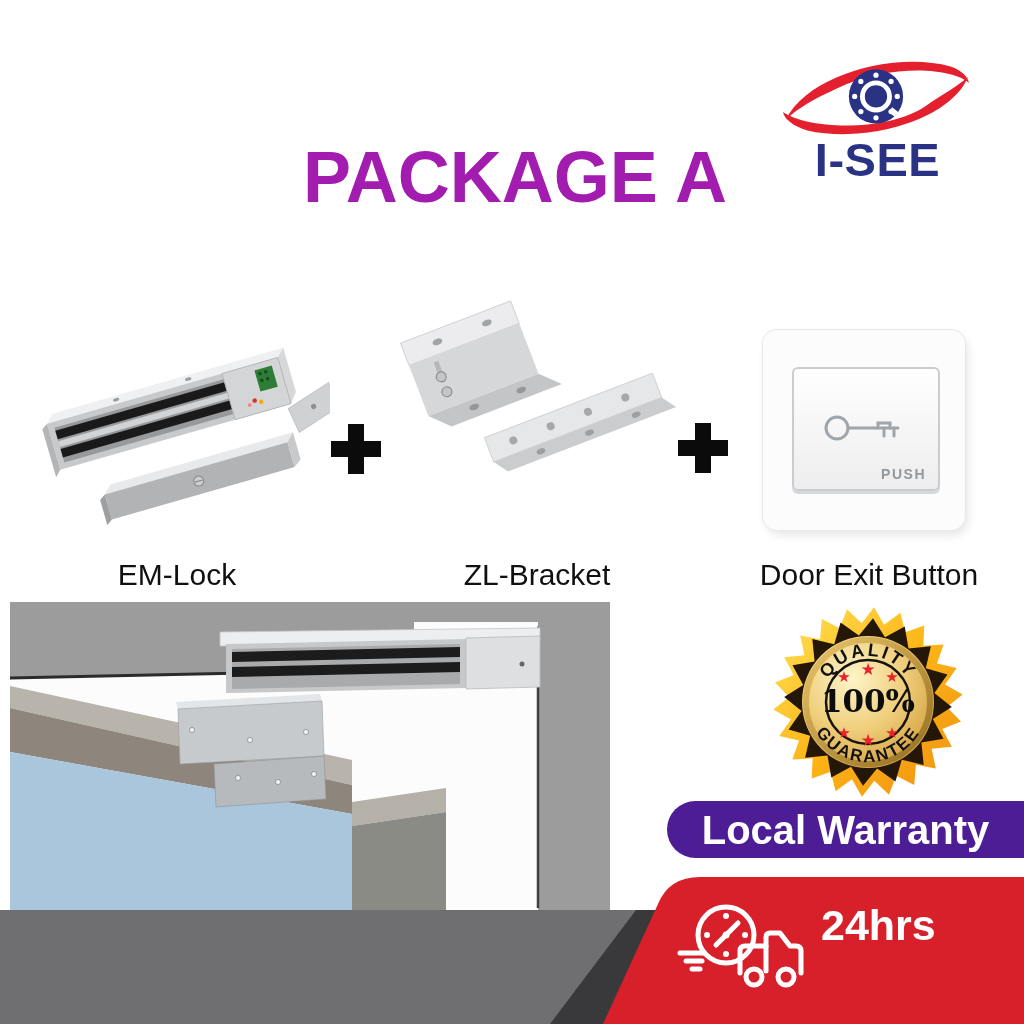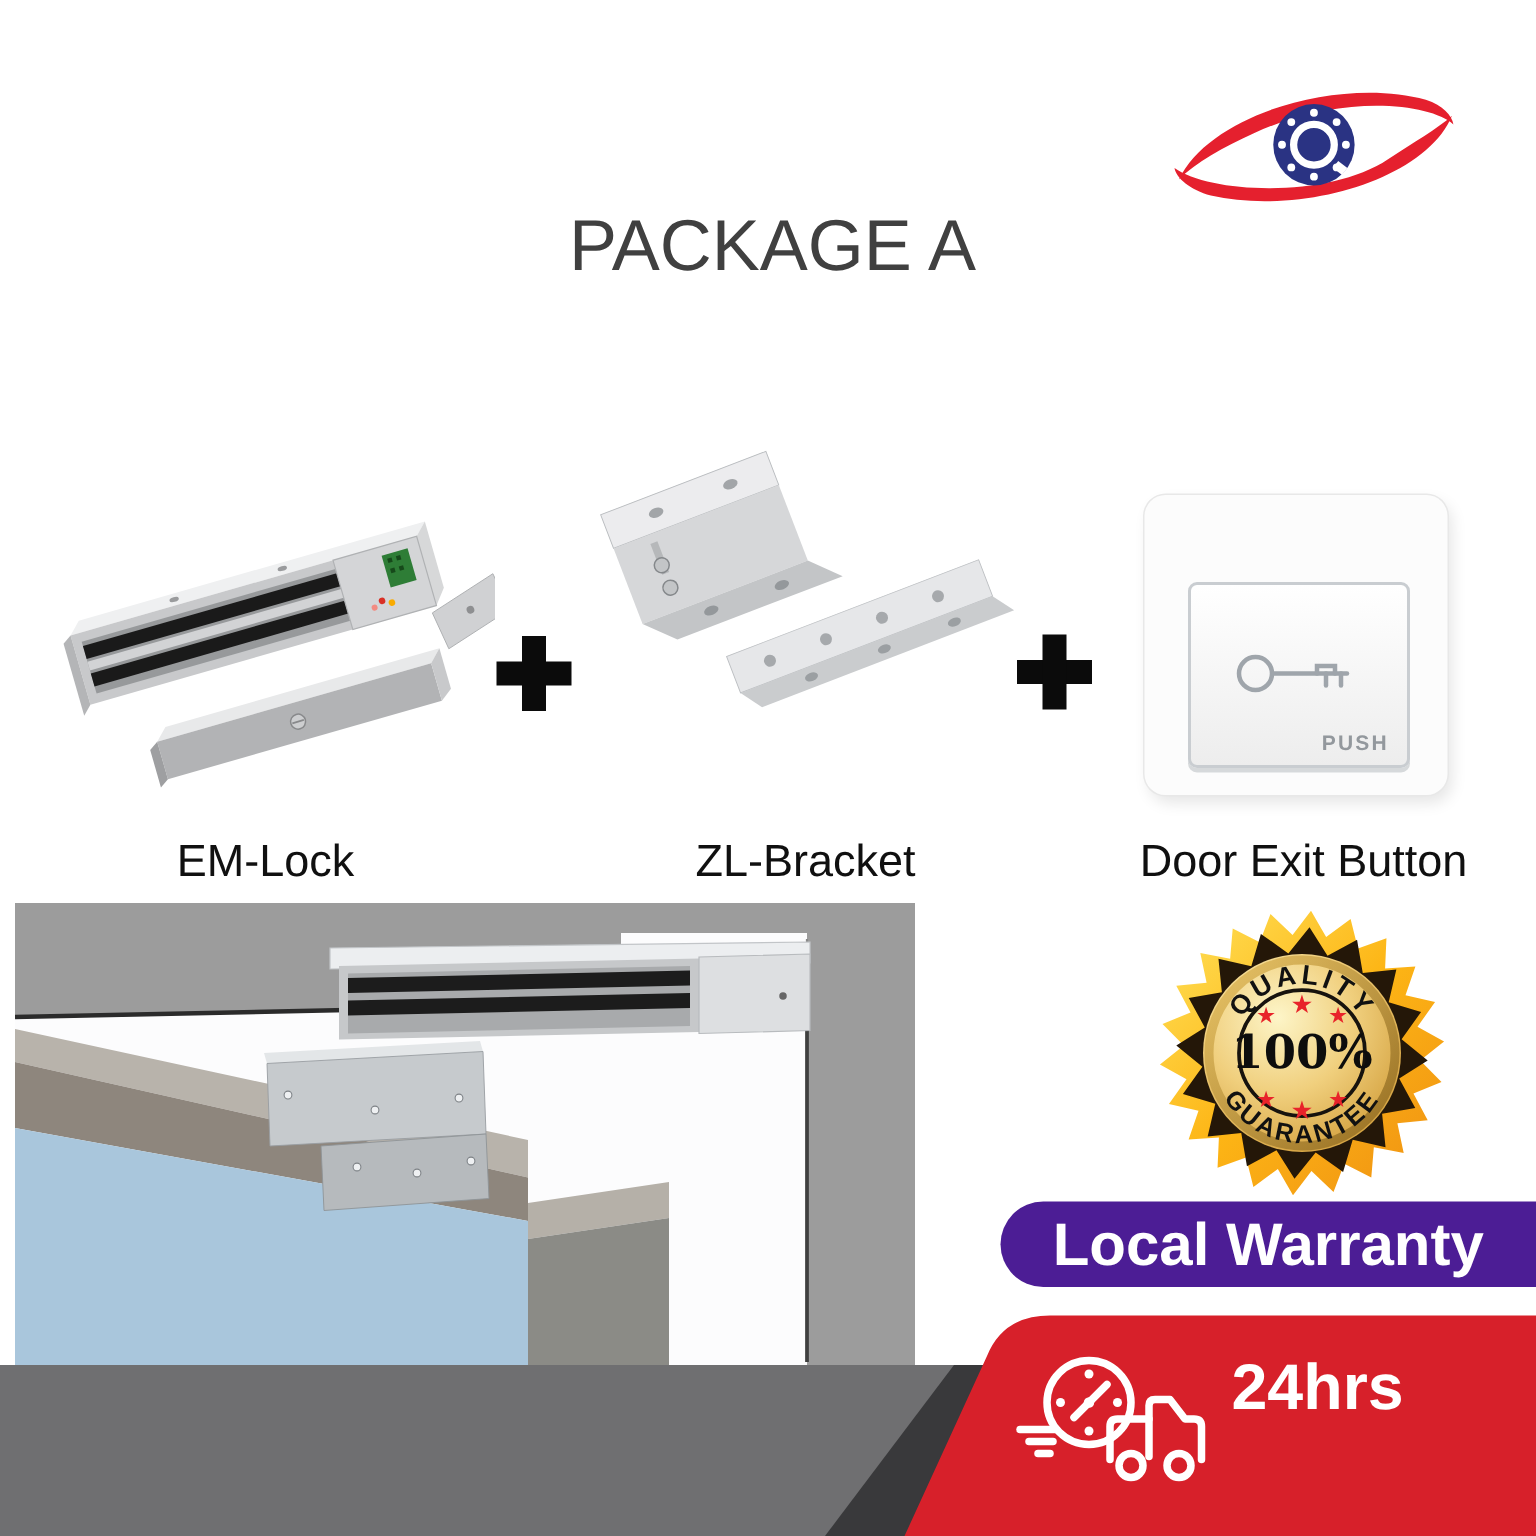--- a/index.html
+++ b/index.html
@@ -1,22 +1,22 @@
 <!DOCTYPE html>
 <html><head>
 <meta charset="utf-8">
 <style>
   html,body{margin:0;padding:0;width:1024px;height:1024px;background:#fff;overflow:hidden;
     font-family:"Liberation Sans",sans-serif;}
   .abs{position:absolute;}
   #stage{position:relative;width:1024px;height:1024px;background:#fff;}
 
   
-  #title{left:260px;top:141px;width:510px;text-align:center;font-size:48px;font-weight:normal;
-    color:#404040;letter-spacing:0px;line-height:1;}
+  #title{left:260px;top:141px;width:510px;text-align:center;font-size:72px;font-weight:bold;
+    color:#a21caf;letter-spacing:0px;line-height:1;}
 
   
   #brand{left:775px;top:50px;width:205px;height:150px;}
   #brand-name{position:absolute;left:0;top:86px;width:205px;text-align:center;
     font-size:47px;font-weight:bold;color:#2a3383;letter-spacing:.5px;line-height:1;}
 
   
   .prod-label{font-size:30px;font-weight:normal;color:#101010;text-align:center;line-height:1;}
   #label-em{left:77px;top:560px;width:200px;}
   #label-zl{left:437px;top:560px;width:200px;}
@@ -26,21 +26,21 @@
   .plus{width:50px;height:50px;}
   .plus .h{position:absolute;left:0;top:17px;width:50px;height:16px;background:#0b0b0b;}
   .plus .v{position:absolute;left:17px;top:0;width:16px;height:50px;background:#0b0b0b;}
   #plus1{left:331px;top:424px;}
   #plus2{left:678px;top:423px;}
 
   
   #exit-plate{left:763px;top:330px;width:202px;height:200px;background:#fcfcfc;border-radius:14px;
     box-shadow:0 0 0 1px #e8e8e8,3px 5px 10px rgba(0,0,0,.10);}
   #exit-btn{position:absolute;left:29px;top:37px;width:144px;height:120px;border-radius:6px;
-    background:linear-gradient(#ffffff,#ededed);border:2px solid #c9cdd1;box-shadow:0 3px 0 #d6d9db;margin-top:21px;}
+    background:linear-gradient(#ffffff,#ededed);border:2px solid #c9cdd1;box-shadow:0 3px 0 #d6d9db;}
   #push-label{position:absolute;right:12px;bottom:7px;font-size:14px;font-weight:bold;
     color:#93989d;letter-spacing:1.5px;}
 
   
   #gray-strip{left:0;top:910px;width:1024px;height:114px;background:#6f6f71;}
   #warranty-banner{left:667px;top:801px;width:357px;height:57px;background:#4c1d95;
     border-radius:29px 0 0 29px;display:flex;align-items:center;justify-content:center;}
   #warranty-banner span{color:#fff;font-size:40px;font-weight:bold;line-height:1;}
   .delivery-text{color:#fff;font-weight:bold;font-size:43px;line-height:1;}
   #delivery-l1{left:821px;top:904px;}
@@ -64,20 +64,21 @@
           <circle cx="116.6" cy="63.6" r="2.7"></circle>
         <circle cx="101" cy="70" r="2.7"></circle>
           <circle cx="85.4" cy="63.6" r="2.7"></circle>
         <circle cx="79" cy="48" r="2.7"></circle>
           <circle cx="85.4" cy="32.4" r="2.7"></circle>
         <circle cx="101" cy="26" r="2.7"></circle>
           <circle cx="116.6" cy="32.4" r="2.7"></circle>
       </g>
       <rect x="115" y="61" width="8" height="6" fill="#ffffff" transform="rotate(38 119 64)"></rect>
     </svg>
+    <div id="brand-name">I-SEE</div>
   </div>
 
   <svg class="abs" style="left:30px;top:323px" width="300" height="218" viewBox="0 0 300 218">
     <g transform="rotate(-16 150 100)">
       <polygon points="22,64 262,64 270,56 30,56" fill="#eff0f1"></polygon>
       <polygon points="262,64 270,56 270,102 262,112" fill="#d7d8d9"></polygon>
       <rect x="22" y="64" width="240" height="48" fill="#c8c9cb"></rect>
       <rect x="28" y="70" width="176" height="36" fill="#97999b"></rect>
       <rect x="28" y="73" width="176" height="9" fill="#1a1a1a"></rect>
       <rect x="28" y="84" width="176" height="6" fill="#d2d3d5"></rect>

